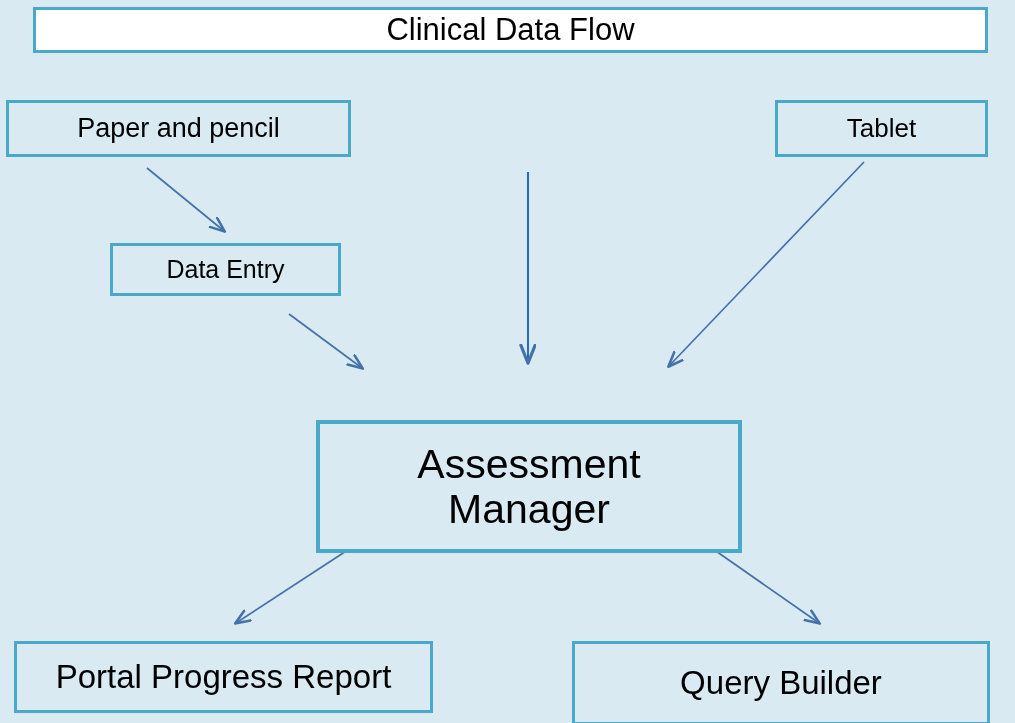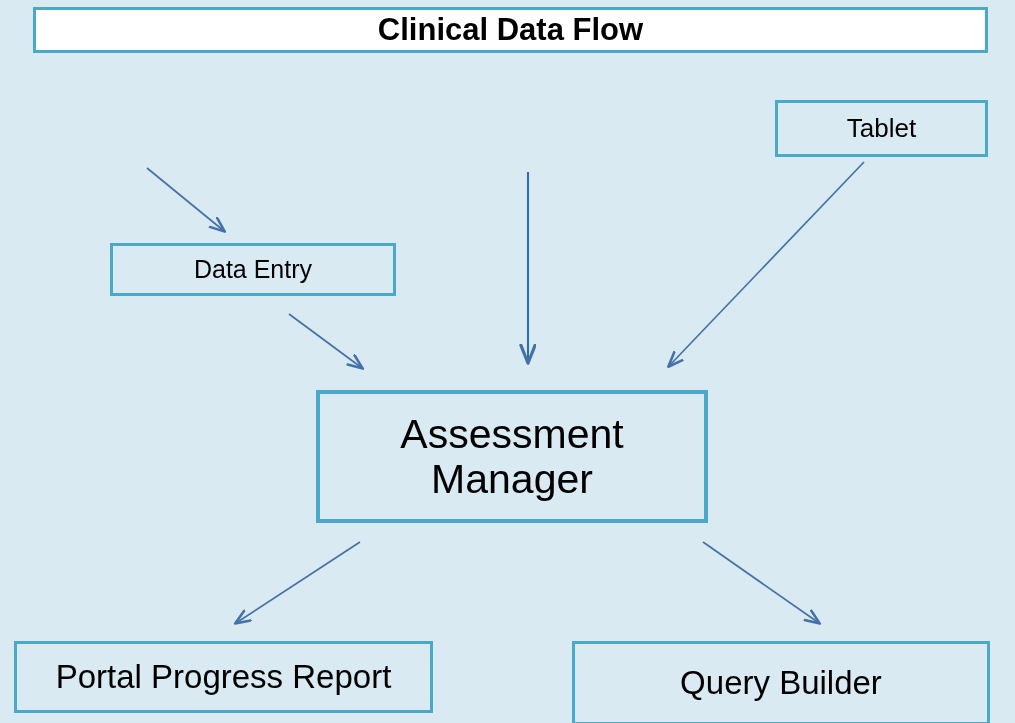--- a/index.html
+++ b/index.html
@@ -46,21 +46,21 @@
 
   
   .node.title-banner {
     left: 33px;
     top: 7px;
     width: 955px;
     height: 46px;
     background: #ffffff;
     border-width: 3px;
     font-size: 31px;
-    font-weight: 700;
+    font-weight: 400;
   }
 
   
   .node.source-paper {
     left: 6px;
     top: 100px;
     width: 345px;
     height: 57px;
     font-size: 27px;
   }
@@ -76,30 +76,30 @@
     top: 100px;
     width: 213px;
     height: 57px;
     font-size: 26px;
   }
 
   
   .node.data-entry {
     left: 110px;
     top: 243px;
-    width: 286px;
+    width: 231px;
     height: 53px;
     font-size: 25px;
   }
 
   
   .node.assessment-manager {
     left: 316px;
-    top: 390px;
-    width: 392px;
+    top: 420px;
+    width: 426px;
     height: 133px;
     border-width: 4px;
     font-size: 41px;
   }
 
   
   .node.portal-progress-report {
     left: 14px;
     top: 641px;
     width: 419px;
@@ -134,20 +134,21 @@
 
     <line x1="864" y1="162" x2="669" y2="366" stroke="#4472a8" stroke-width="1.7" marker-end="url(#arrowhead)"></line>
 
     <line x1="360" y1="542" x2="236" y2="623" stroke="#4472a8" stroke-width="1.7" marker-end="url(#arrowhead)"></line>
 
     <line x1="703" y1="542" x2="819" y2="623" stroke="#4472a8" stroke-width="1.7" marker-end="url(#arrowhead)"></line>
   </svg>
 
   <div class="node title-banner">Clinical Data Flow</div>
 
+  <div class="node source-paper">Paper and pencil</div>
 
 
   <div class="node source-tablet">Tablet</div>
 
   <div class="node data-entry">Data Entry</div>
 
   <div class="node assessment-manager">Assessment
 Manager</div>
 
   <div class="node portal-progress-report">Portal Progress Report</div>

